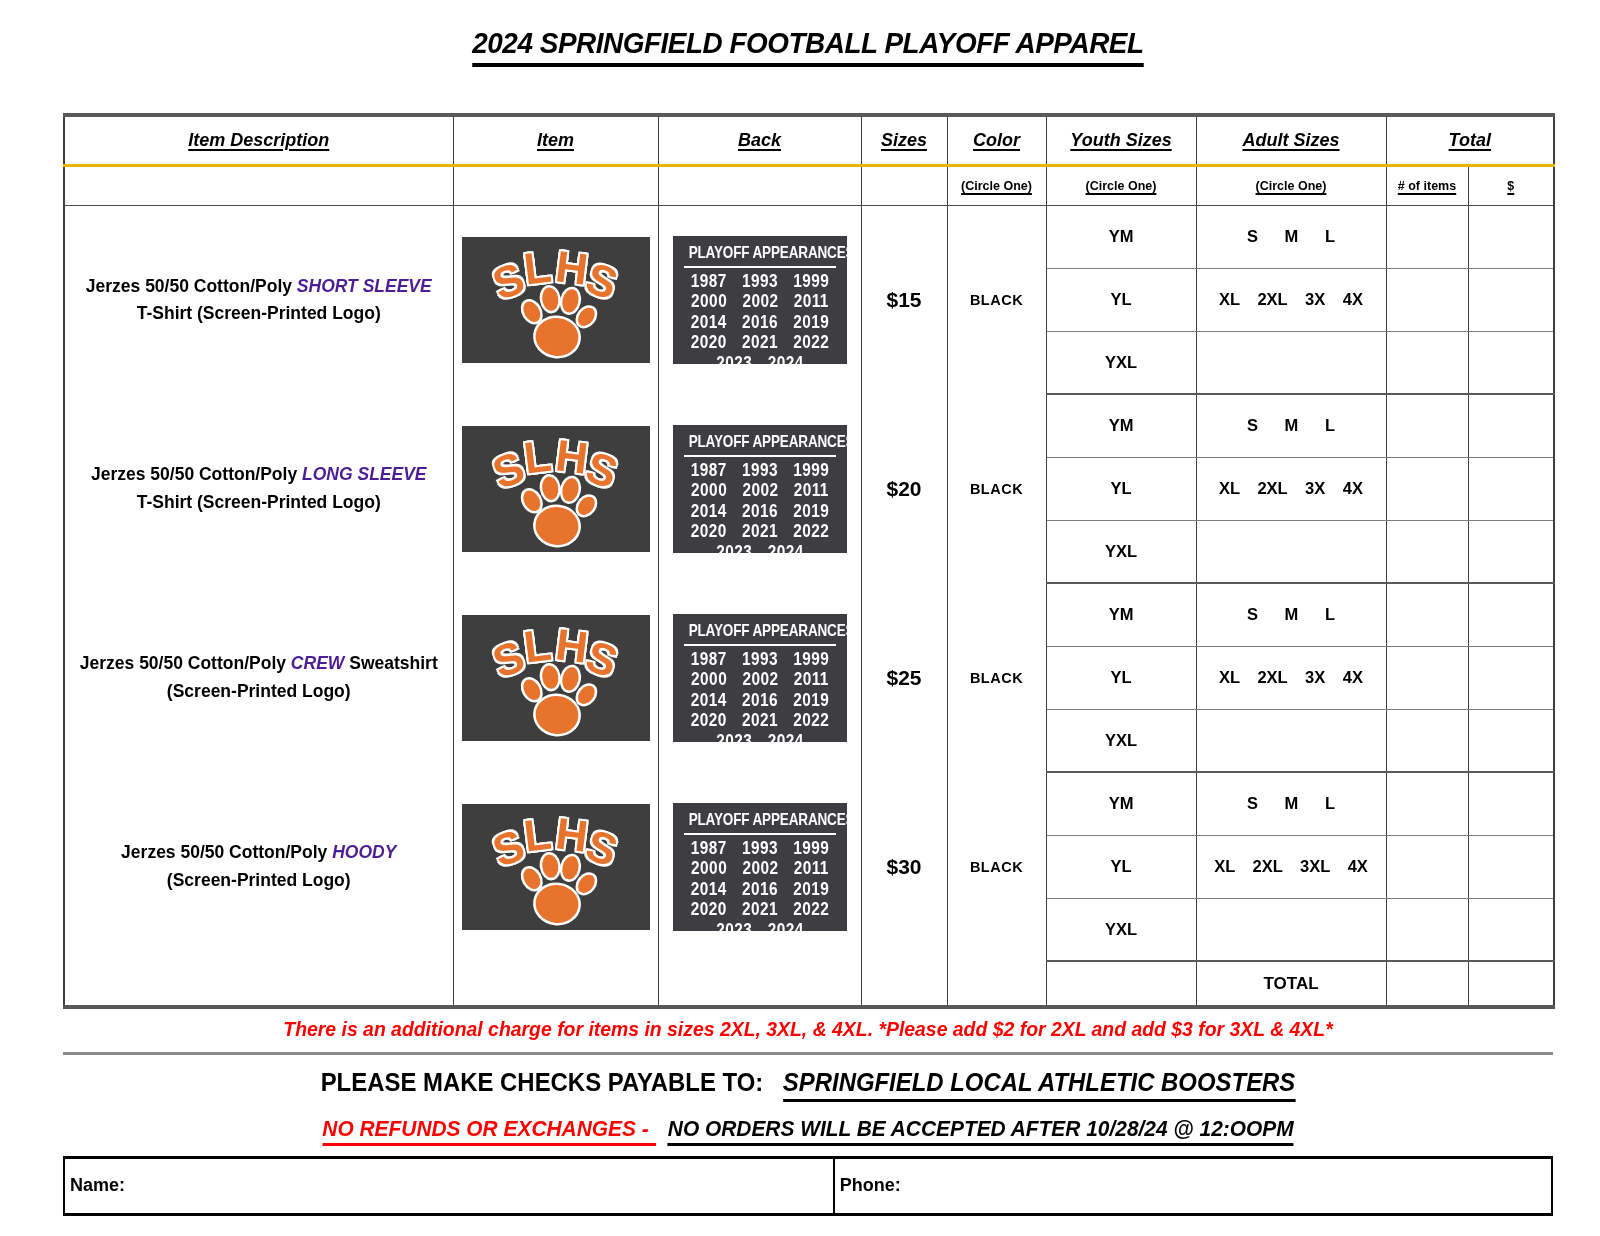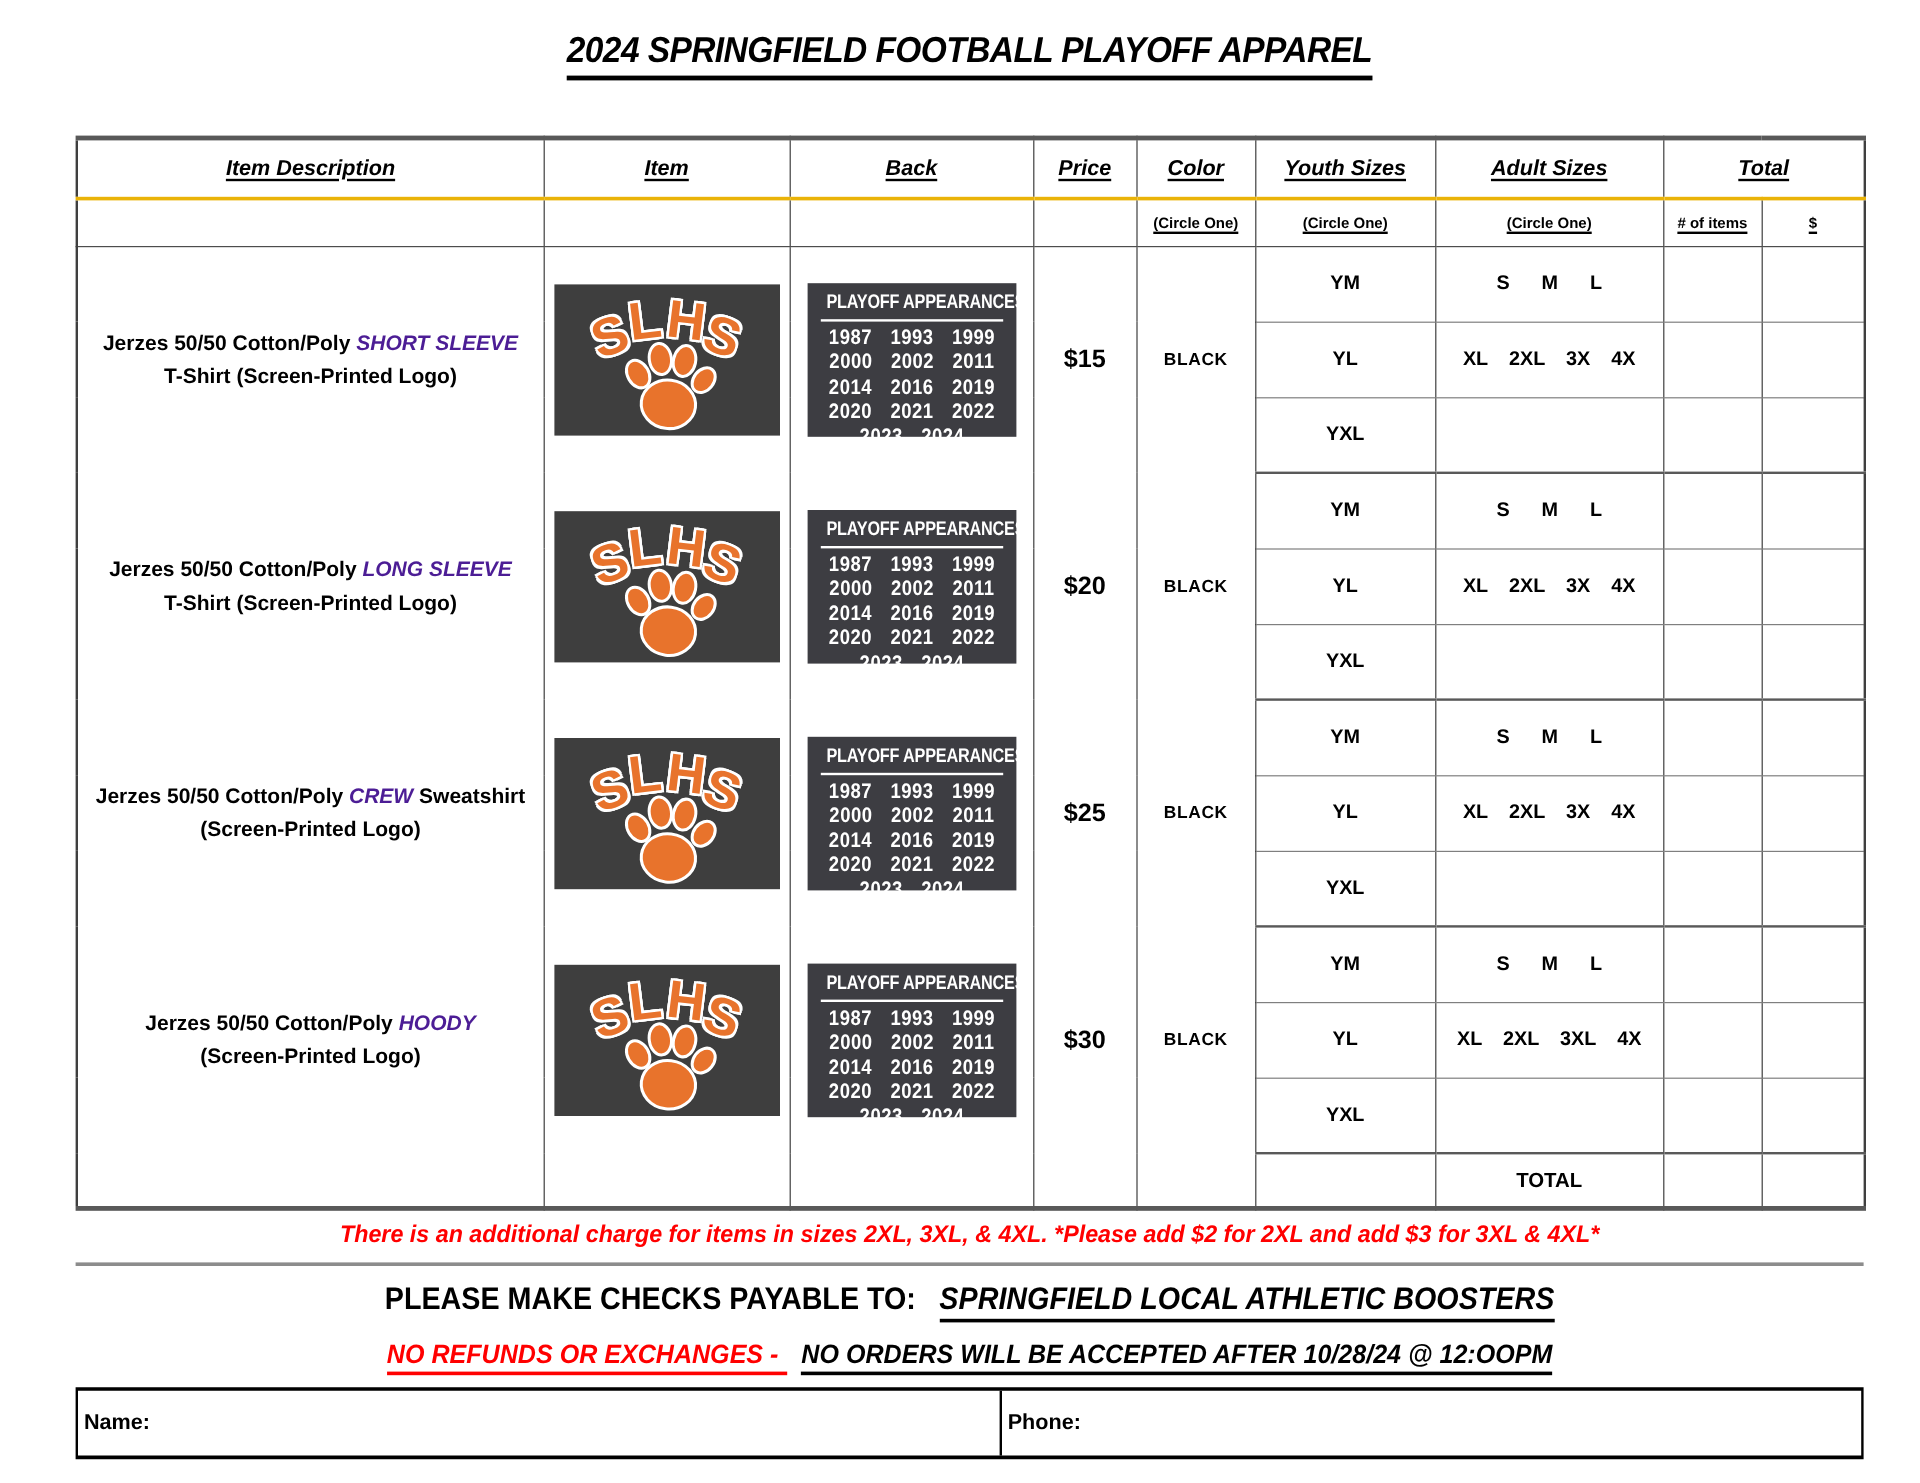--- a/index.html
+++ b/index.html
@@ -139,21 +139,21 @@
       <col style="width:190px">
         <col style="width:82px">
         <col style="width:86px">
     </colgroup>
 
     <tbody>
         <tr class="head1">
       <th><span class="u">Item Description</span></th>
       <th><span class="u">Item</span></th>
       <th><span class="u">Back</span></th>
-      <th><span class="u">Price</span></th>
+      <th><span class="u">Sizes</span></th>
       <th><span class="u">Color</span></th>
       <th><span class="u">Youth Sizes</span></th>
       <th><span class="u">Adult Sizes</span></th>
       <th colspan="2"><span class="u">Total</span></th>
     </tr>
 
     <tr class="head2">
       <td></td>
       <td></td>
       <td></td>

